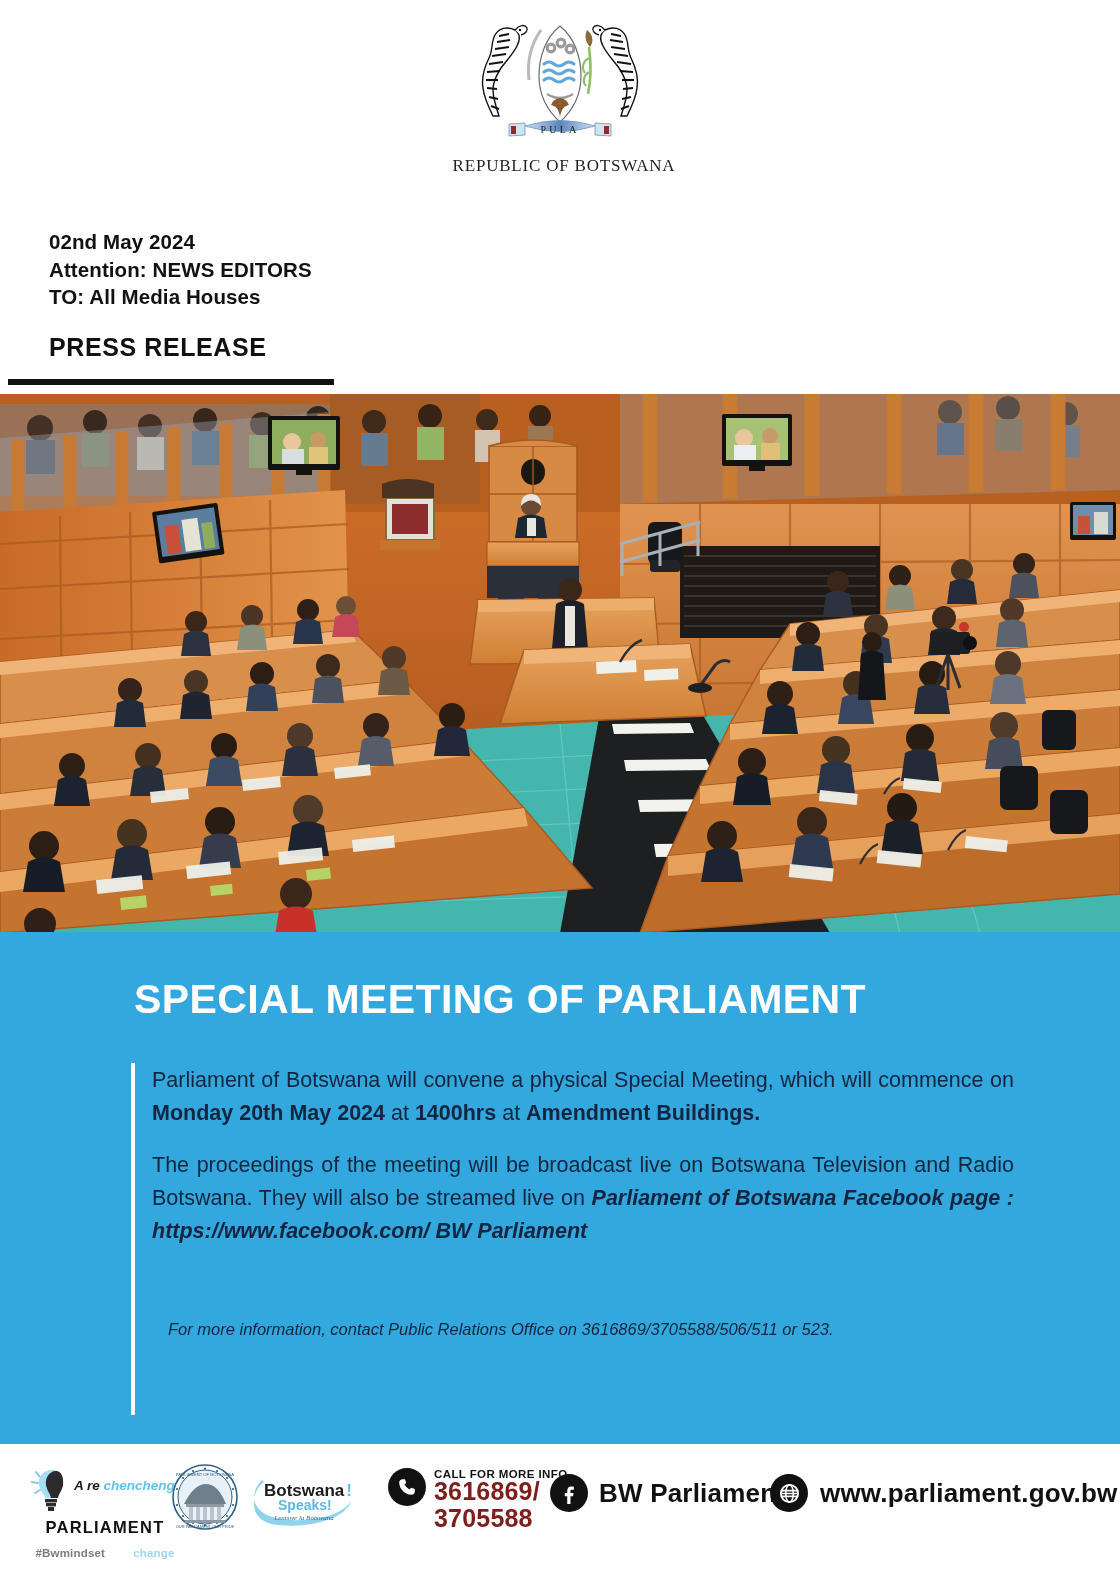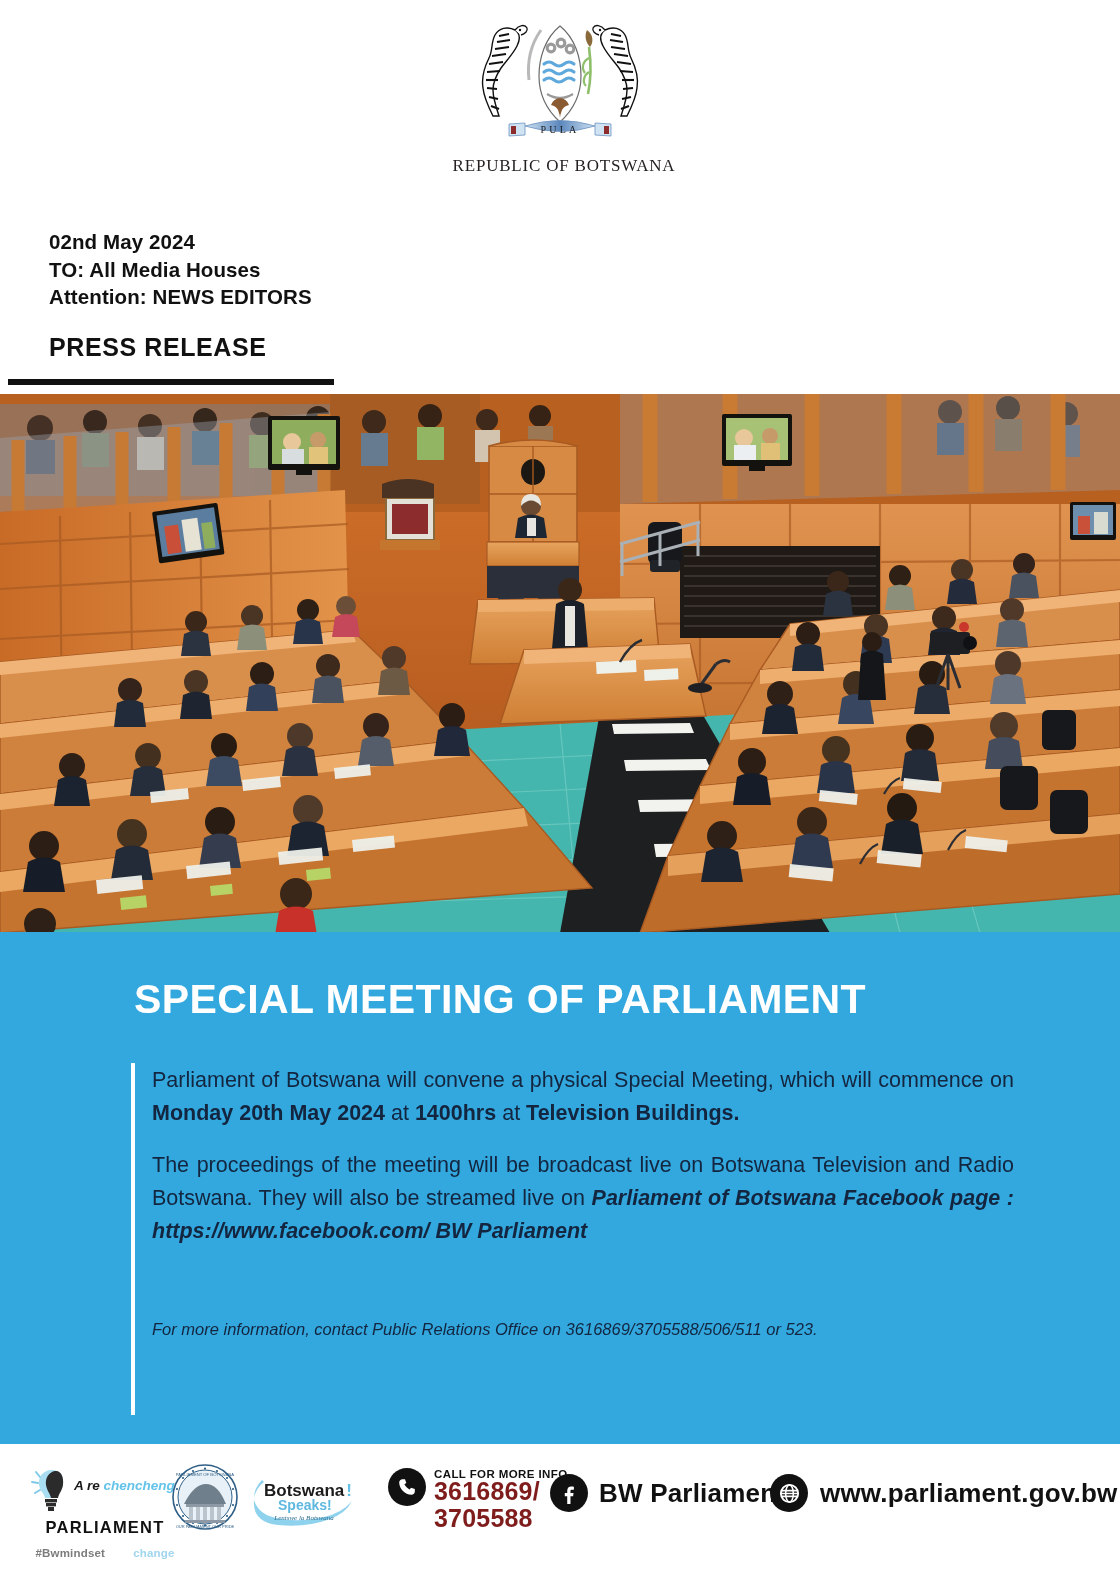--- a/index.html
+++ b/index.html
@@ -65,21 +65,21 @@
     color: #13253f;
   }
   .body-copy p {
     font-size: 21.5px; line-height: 1.52; text-align: justify;
     margin-bottom: 20px;
   }
   .body-copy p.last { margin-bottom: 0; }
   .body-copy b { font-weight: bold; }
   .body-copy i { font-style: italic; font-weight: bold; }
   .fineprint {
-    position: absolute; left: 152px; top: 388px; width: 862px;
+    position: absolute; left: 168px; top: 388px; width: 862px;
     font-size: 16.5px; font-style: italic; color: #13253f;
   }
 
   
   .footer {
     position: absolute; left: 0; top: 1452px; width: 1120px; height: 137px;
   }
   .f-logo { position: absolute; }
   .dik { left: 30px; top: 14px; width: 150px; }
   .dik-row { display: flex; align-items: flex-start; }
@@ -217,22 +217,22 @@
         <rect x="46" y="112" width="5" height="8" fill="#8c2c2c"></rect>
         <rect x="139" y="112" width="5" height="8" fill="#8c2c2c"></rect>
         <text x="95" y="119" text-anchor="middle" font-family="Liberation Serif, serif" font-size="10" letter-spacing="3.2" fill="#1d1d1d">PULA</text>
       </g>
     </svg>
     <div class="crest-caption">REPUBLIC OF BOTSWANA</div>
   </div>
 
   <div class="hdr">
     <div class="hdr-line">02nd  May 2024</div>
+    <div class="hdr-line">Attention: NEWS EDITORS</div>
     <div class="hdr-line">TO: All Media Houses</div>
-    <div class="hdr-line">Attention: NEWS EDITORS</div>
   </div>
   <div class="press-release">PRESS RELEASE</div>
   <div class="rule"></div>
 
   <div class="photo">
     <svg width="1120" height="539" viewBox="0 0 1120 539">
       <defs>
         <linearGradient id="wood" x1="0" y1="0" x2="0" y2="1">
           <stop offset="0" stop-color="#d5742a"></stop>
             <stop offset="1" stop-color="#b65c21"></stop>
@@ -744,21 +744,21 @@
         <path d="M-11,12 q11,-7 22,0 l3,46 l-28,0 Z" fill="#14161a"></path>
       </g>
     </svg>
   </div>
 
   <div class="panel">
     <div class="panel-title">SPECIAL MEETING OF PARLIAMENT</div>
     <div class="accent-bar"></div>
 
     <div class="body-copy">
-      <p><span>Parliament of Botswana will convene a physical Special Meeting, which will commence on </span><b>Monday 20th May 2024</b><span> at </span><b>1400hrs</b><span> at </span><b>Television Buildings.</b></p>
+      <p><span>Parliament of Botswana will convene a physical Special Meeting, which will commence on </span><b>Monday 20th May 2024</b><span> at </span><b>1400hrs</b><span> at </span><b>Amendment Buildings.</b></p>
 
 
       <p class="last"><span>The proceedings of the meeting will be broadcast live on Botswana Television and Radio Botswana. They will also be streamed live on </span><i>Parliament of Botswana Facebook page : https://www.facebook.com/ BW Parliament</i></p>
     </div>
 
     <div class="fineprint">For more information, contact Public Relations Office on 3616869/3705588/506/511 or 523.</div>
   </div>
 
   <div class="footer">
 

